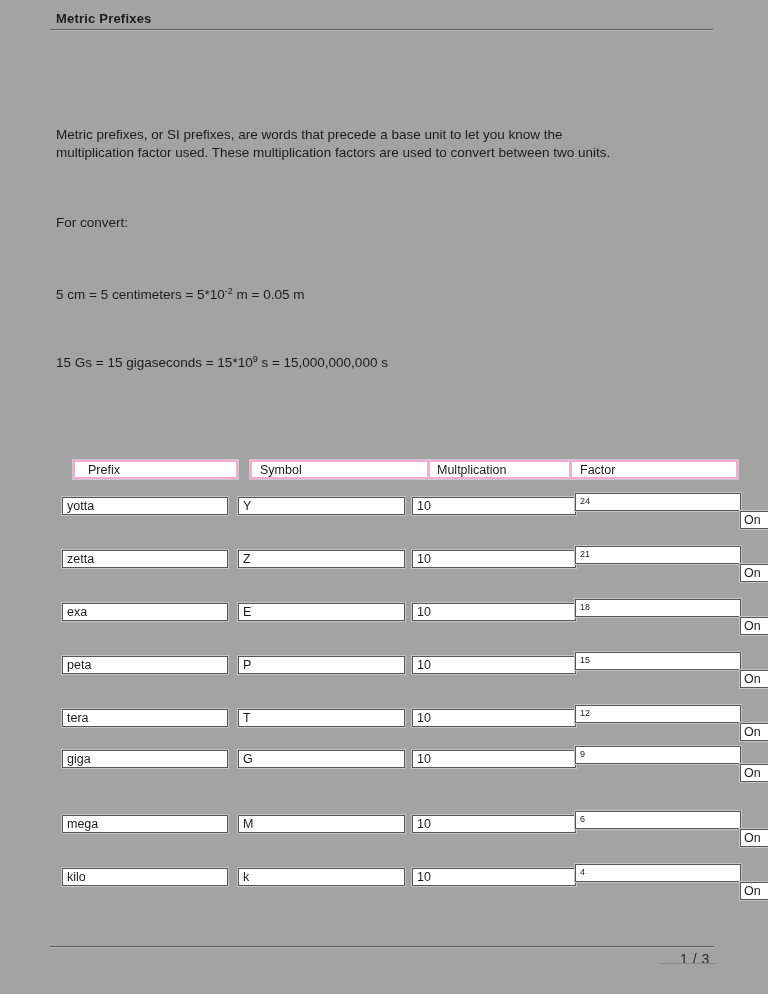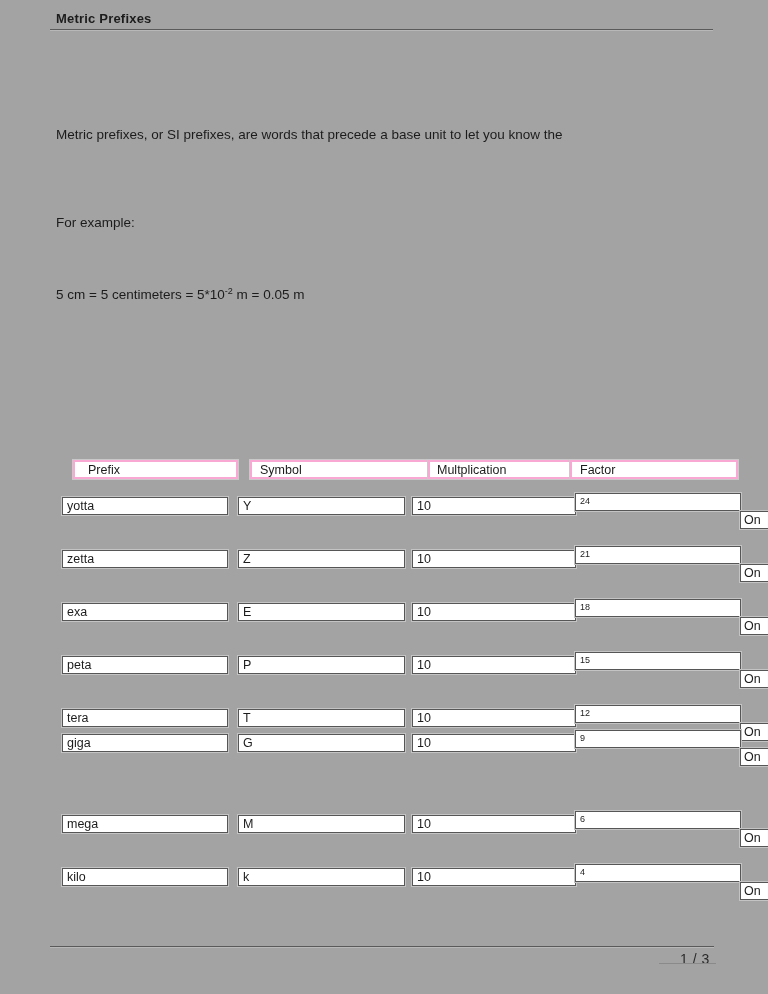--- a/index.html
+++ b/index.html
@@ -76,25 +76,27 @@
 </style>
 </head>
 <body>
 
 <div class="page">
 
   <div class="doc-title">Metric Prefixes</div>
   <div class="header-rule"></div>
 
   <div class="intro-line1">Metric prefixes, or SI prefixes, are words that precede a base unit to let you know the</div>
+  <div class="intro-line2">multiplication factor used. These multiplication factors are used to convert between two units.</div>
 
-  <div class="example-label">For example:</div>
+  <div class="example-label">For convert:</div>
 
   <div class="example-cm"><span>5 cm = 5 centimeters = 5*10</span><span class="sup">-2</span><span> m = 0.05 m</span></div>
 
+  <div class="example-gs"><span>15 Gs = 15 gigaseconds = 15*10</span><span class="sup">9</span><span> s = 15,000,000,000 s</span></div>
 
   <div class="hdr-box hdr-prefix">Prefix</div>
   <div class="hdr-box hdr-symbol">Symbol</div>
   <div class="hdr-box hdr-mult">Multplication</div>
   <div class="hdr-box hdr-factor">Factor</div>
 
   <div id="rows-container">
   <div class="table-row" style="top: 493px;">
     <div class="field field-prefix">yotta</div>
     <div class="field field-symbol">Y</div>
@@ -128,21 +130,21 @@
   </div>
 
   <div class="table-row" style="top: 705px;">
     <div class="field field-prefix">tera</div>
     <div class="field field-symbol">T</div>
     <div class="field field-base">10</div>
     <div class="field field-exp">12</div>
     <div class="field field-on">On</div>
   </div>
 
-  <div class="table-row" style="top: 730px; padding-left: 26px;">
+  <div class="table-row" style="top: 746px; padding-left: 26px;">
     <div class="field field-prefix">giga</div>
     <div class="field field-symbol">G</div>
     <div class="field field-base">10</div>
     <div class="field field-exp">9</div>
     <div class="field field-on">On</div>
   </div>
 
   <div class="table-row" style="top: 811px;">
     <div class="field field-prefix">mega</div>
     <div class="field field-symbol">M</div>

